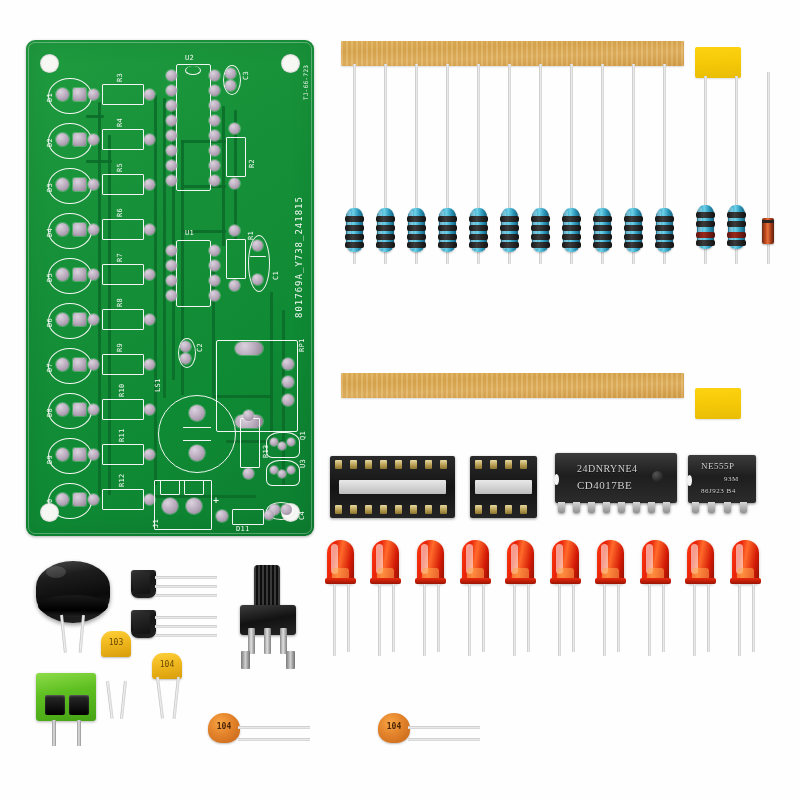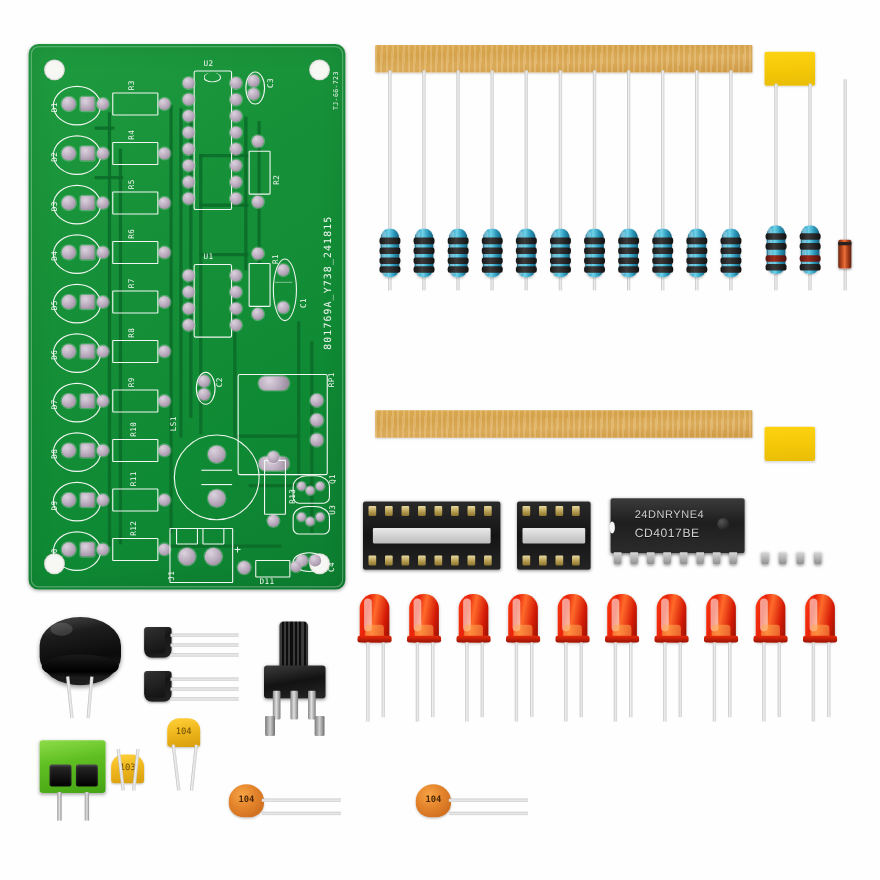--- a/index.html
+++ b/index.html
@@ -72,21 +72,21 @@
        background:linear-gradient(180deg,#e8d9a0,#b49a4e 60%,#8a742f);}
 
   
   .ic{position:absolute;border-radius:2px;
        background:linear-gradient(180deg,#3b3b3b 0%,#1e1e1e 45%,#2c2c2c 100%);
        box-shadow:0 1px 3px rgba(0,0,0,.45);}
   .ic .notch{position:absolute;left:-1px;top:42%;width:5px;height:11px;border-radius:50%;
        background:#f4f4f4;}
   .ic .dimple{position:absolute;width:11px;height:11px;border-radius:50%;
        background:radial-gradient(circle at 35% 30%,#555,#101010);}
-  .ictxt{position:absolute;color:#cfcfcf;font-family:Liberation Sans, sans-serif;
+  .ictxt{position:absolute;color:#cfcfcf;font-family:Liberation Serif, serif;
        letter-spacing:.5px;white-space:nowrap;text-shadow:0 1px 0 rgba(0,0,0,.7);}
 
   
   .led{position:absolute;width:27px;height:44px;
        border-radius:13px 13px 4px 4px;
        background:linear-gradient(100deg,#ff3a10 0%,#e8230a 28%,#ff6a2a 48%,#d41a06 78%,#8e1103 100%);
        box-shadow:0 1px 3px rgba(0,0,0,.25);}
   .led::before{content:"";position:absolute;left:4px;top:4px;width:7px;height:30px;
        border-radius:6px;background:rgba(255,255,255,.55);}
   .led::after{content:"";position:absolute;left:5px;bottom:2px;width:17px;height:14px;
@@ -536,20 +536,26 @@
   </div>
   <div class="ic" style="left:558px;top:502px;width:7px;height:11px;border-radius:0 0 2px 2px;background:linear-gradient(180deg,#d8d8d8,#8f8f8f);"></div>
   <div class="ic" style="left:573px;top:502px;width:7px;height:11px;border-radius:0 0 2px 2px;background:linear-gradient(180deg,#d8d8d8,#8f8f8f);"></div>
   <div class="ic" style="left:588px;top:502px;width:7px;height:11px;border-radius:0 0 2px 2px;background:linear-gradient(180deg,#d8d8d8,#8f8f8f);"></div>
   <div class="ic" style="left:603px;top:502px;width:7px;height:11px;border-radius:0 0 2px 2px;background:linear-gradient(180deg,#d8d8d8,#8f8f8f);"></div>
   <div class="ic" style="left:618px;top:502px;width:7px;height:11px;border-radius:0 0 2px 2px;background:linear-gradient(180deg,#d8d8d8,#8f8f8f);"></div>
   <div class="ic" style="left:633px;top:502px;width:7px;height:11px;border-radius:0 0 2px 2px;background:linear-gradient(180deg,#d8d8d8,#8f8f8f);"></div>
   <div class="ic" style="left:648px;top:502px;width:7px;height:11px;border-radius:0 0 2px 2px;background:linear-gradient(180deg,#d8d8d8,#8f8f8f);"></div>
   <div class="ic" style="left:663px;top:502px;width:7px;height:11px;border-radius:0 0 2px 2px;background:linear-gradient(180deg,#d8d8d8,#8f8f8f);"></div>
 
+  <div class="ic" style="left:688px;top:455px;width:68px;height:48px;">
+    <div class="notch"></div>
+    <div class="ictxt" style="left:13px;top:6px;font-size:9px;">NE555P</div>
+    <div class="ictxt" style="left:36px;top:20px;font-size:7px;">93M</div>
+    <div class="ictxt" style="left:13px;top:32px;font-size:7px;">86J923 B4</div>
+  </div>
   <div class="ic" style="left:692px;top:502px;width:7px;height:11px;border-radius:0 0 2px 2px;background:linear-gradient(180deg,#d8d8d8,#8f8f8f);"></div>
   <div class="ic" style="left:708px;top:502px;width:7px;height:11px;border-radius:0 0 2px 2px;background:linear-gradient(180deg,#d8d8d8,#8f8f8f);"></div>
   <div class="ic" style="left:724px;top:502px;width:7px;height:11px;border-radius:0 0 2px 2px;background:linear-gradient(180deg,#d8d8d8,#8f8f8f);"></div>
   <div class="ic" style="left:740px;top:502px;width:7px;height:11px;border-radius:0 0 2px 2px;background:linear-gradient(180deg,#d8d8d8,#8f8f8f);"></div>
 
   <div class="led" style="left:327px;top:540px;"></div>
   <div class="ledflange" style="left:325px;top:578px;width:31px;"></div>
   <div class="lead" style="left:333px;top:584px;height:72px;"></div>
   <div class="lead" style="left:347px;top:584px;height:68px;"></div>
 
@@ -619,21 +625,21 @@
   <div class="leadh" style="left:155px;top:625px;width:62px;"></div>
   <div class="leadh" style="left:155px;top:634px;width:62px;"></div>
 
   <div class="term" style="left:36px;top:673px;">
     <div class="sc" style="left:9px;top:22px;"></div>
     <div class="sc" style="left:33px;top:22px;"></div>
   </div>
   <div class="termpin" style="left:52px;top:720px;"></div>
   <div class="termpin" style="left:77px;top:720px;"></div>
 
-  <div class="fcap" style="left:101px;top:686px;">
+  <div class="fcap" style="left:101px;top:631px;">
     <div class="t">103</div>
   </div>
   <div class="lead" style="left:106px;top:681px;height:38px;transform:rotate(-7deg);transform-origin:top;"></div>
   <div class="lead" style="left:124px;top:681px;height:38px;transform:rotate(6deg);transform-origin:top;"></div>
 
   <div class="fcap" style="left:152px;top:653px;">
     <div class="t">104</div>
   </div>
   <div class="lead" style="left:156px;top:677px;height:42px;transform:rotate(-7deg);transform-origin:top;"></div>
   <div class="lead" style="left:177px;top:677px;height:42px;transform:rotate(6deg);transform-origin:top;"></div>

